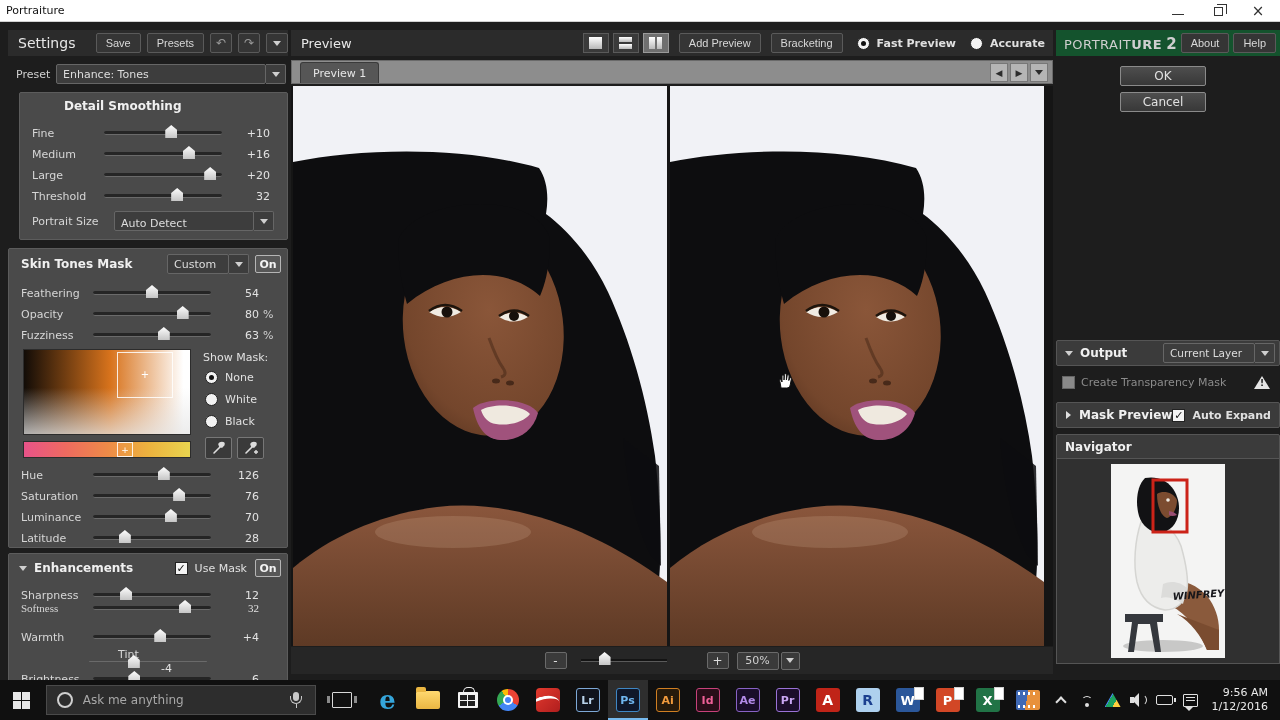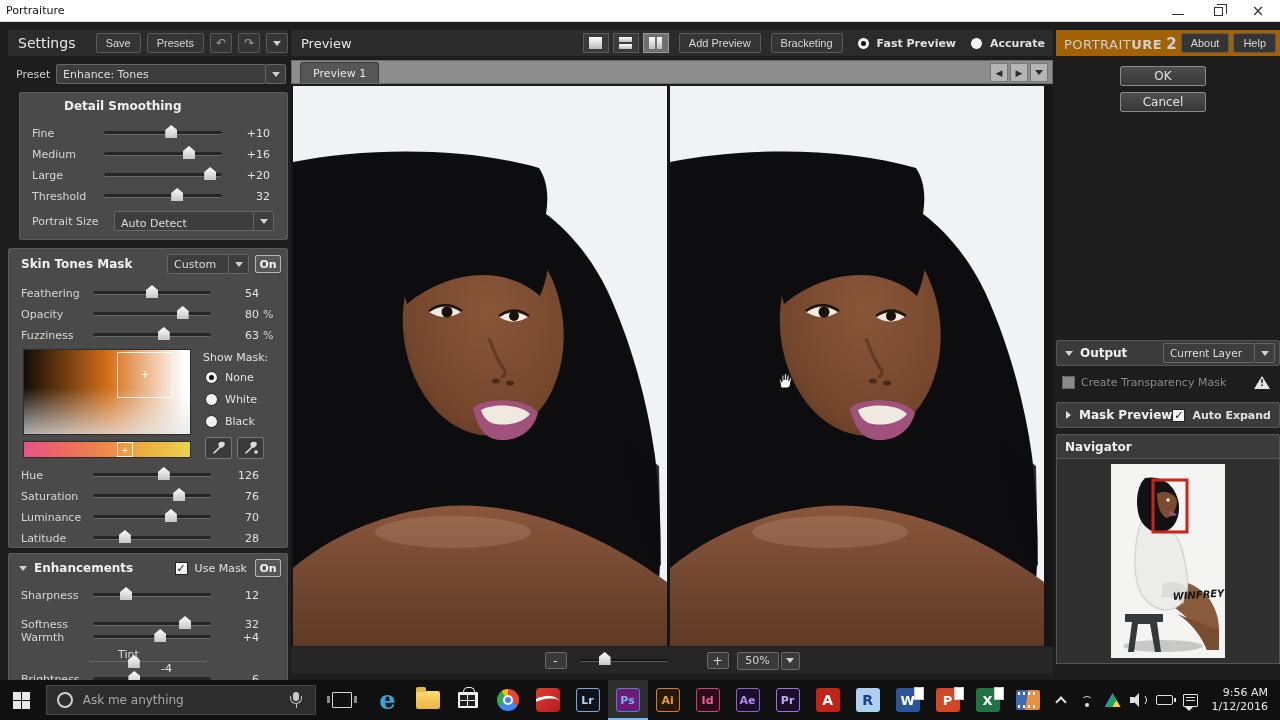--- a/index.html
+++ b/index.html
@@ -86,21 +86,21 @@
   .img-pane.right { left:379px; }
   .zoombar { position:absolute; left:0; top:625px; width:762px; height:27px; background:#262626; display:flex; align-items:center; justify-content:center; }
   .zb-btn { width:22px; height:17px; background:#3a3a3a; border:1px solid #6a6a6a; color:#ddd; font-size:12px; display:flex; align-items:center; justify-content:center; border-radius:2px; }
   .zb-track { position:relative; width:86px; height:3px; background:#141414; border-bottom:1px solid #5a5a5a; margin:0 22px 0 14px; }
   .zb-val { width:42px; height:18px; background:#3a3a3a; border:1px solid #6a6a6a; color:#cfcfcf; font-size:11px; display:flex; align-items:center; justify-content:center; margin-left:8px; border-radius:2px; }
   .zb-dd { width:19px; height:18px; background:#3a3a3a; border:1px solid #6a6a6a; display:flex; align-items:center; justify-content:center; margin-left:2px; border-radius:2px; }
   .zb-plus { margin-left:18px; }
 
   
   .right-col { position:absolute; left:1056px; top:0; width:224px; height:658px; }
-  .brand-head { position:absolute; left:0; top:8px; width:224px; height:26px; background:#a16207; display:flex; align-items:center; }
+  .brand-head { position:absolute; left:0; top:8px; width:224px; height:26px; background:#14532d; display:flex; align-items:center; }
   .brand { margin-left:8px; flex:1; color:#cfcfcf; letter-spacing:.5px; }
   .brand-a { font-size:13px; }
   .brand-b { font-size:13px; font-weight:bold; }
   .brand-num { font-size:15px; margin-left:4px; font-weight:bold; }
   .brand-head .btn { margin-right:4px; }
   .okcancel { position:absolute; left:64px; width:86px; height:20px; background:linear-gradient(#4e4e4e,#383838); border:1px solid #8a8a8a; color:#e2e2e2; font-size:12px; display:flex; align-items:center; justify-content:center; border-radius:2px; }
   .rp-bar { position:absolute; left:0; width:224px; height:26px; background:#3b3b3b; border:1px solid #555; border-radius:2px; display:flex; align-items:center; }
   .rp-bar .sec-title { margin-left:8px; }
   .dim-row { position:absolute; left:0; width:224px; height:24px; display:flex; align-items:center; }
   .dim-label { font-size:11px; color:#8b8b8b; margin-left:6px; flex:1; }
@@ -352,21 +352,21 @@
         <span class="rlabel" style="margin-right:8px;">Use Mask</span>
         <div class="onbtn" style="margin-right:6px;">On</div>
       </div>
       <div class="srow" style="top:31px;">
         <span class="slabel">Sharpness</span>
         <div class="strack">
             <div class="sthumb" style="left: 28%;"></div>
           </div>
         <span class="sval">12</span>
       </div>
-      <div class="srow" style="top:60px;">
+      <div class="srow" style="top:44px;font-family:Liberation Serif, serif;">
         <span class="slabel">Softness</span>
         <div class="strack">
             <div class="sthumb" style="left: 78%;"></div>
           </div>
         <span class="sval">32</span>
       </div>
       <div class="srow" style="top:73px;">
         <span class="slabel">Warmth</span>
         <div class="strack">
             <div class="sthumb" style="left: 57%;"></div>
@@ -603,21 +603,21 @@
         <span class="chrome"></span>
       </div>
     <div class="tb-app">
         <span class="sketch"></span>
       </div>
 
     <div class="tb-app">
       <span class="glyph-sq" style="color:#b9d2ea; background:#10131c; border:1.5px solid #7da8d6;">Lr</span>
     </div>
     <div class="tb-app active">
-      <span class="glyph-sq" style="color:#6fb6f0; background:#701a75; border:1.5px solid #3f87c4;">Ps</span>
+      <span class="glyph-sq" style="color:#6fb6f0; background:#0f172a; border:1.5px solid #3f87c4;">Ps</span>
     </div>
     <div class="tb-app">
       <span class="glyph-sq" style="color:#f29b3c; background:#261a0b; border:1.5px solid #d07f22;">Ai</span>
     </div>
     <div class="tb-app">
       <span class="glyph-sq" style="color:#ef5f96; background:#2a0d18; border:1.5px solid #c8417a;">Id</span>
     </div>
     <div class="tb-app">
       <span class="glyph-sq" style="color:#b28ae8; background:#190d2a; border:1.5px solid #8862c4;">Ae</span>
     </div>

